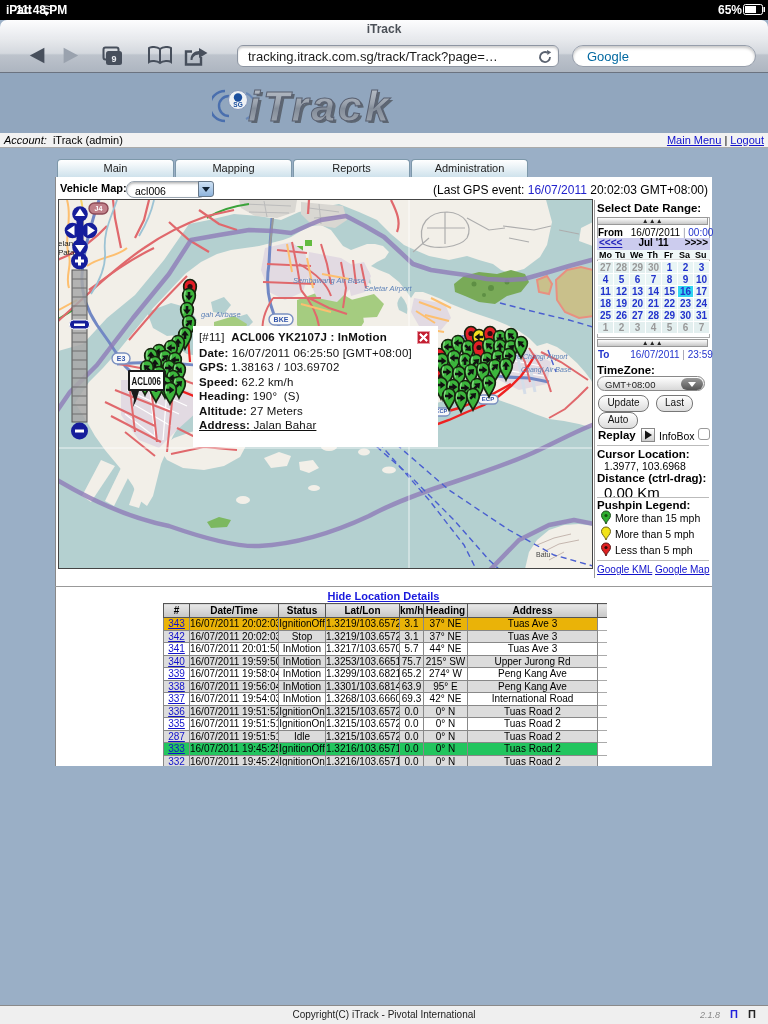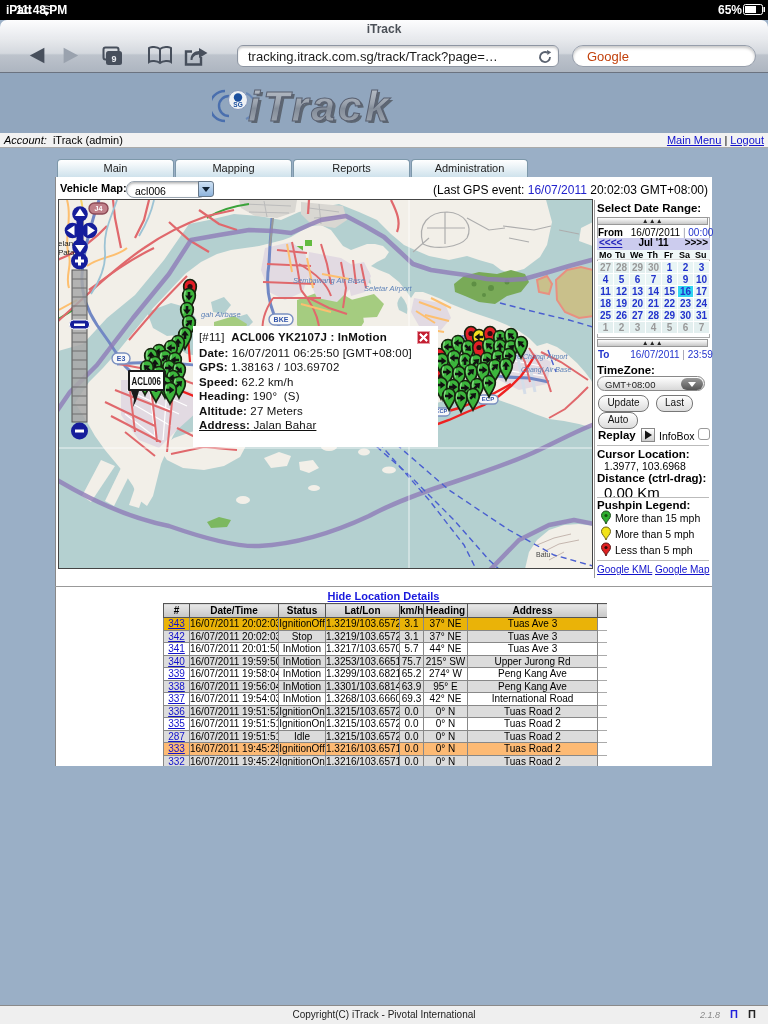--- a/index.html
+++ b/index.html
@@ -87,21 +87,21 @@
 
   <div class="abs" style="left:237px;top:7px;width:322px;height:22px;background:#fff;border:1px solid #8d95a2;border-radius:6px;box-shadow:inset 0 2px 2px rgba(0,0,0,0.18);">
     <div style="position:absolute;left:10px;top:3px;font-size:13px;color:#1c1c1c;">tracking.itrack.com.sg/track/Track?page=…</div>
     <svg style="position:absolute;right:6px;top:4px" width="14" height="14" viewBox="0 0 14 14">
         <path d="M12 7 A5 5 0 1 1 9.5 2.7" fill="none" stroke="#5a6270" stroke-width="1.8"></path>
         <path d="M9 0 L13.2 2.2 L9.4 5 Z" fill="#5a6270"></path>
       </svg>
   </div>
 
   <div class="abs" style="left:572px;top:7px;width:184px;height:22px;background:#fff;border:1px solid #969eab;border-radius:11px;box-shadow:inset 0 2px 3px rgba(0,0,0,0.22);">
-    <div style="position:absolute;left:14px;top:3px;font-size:13px;color:#c2410c;">Google</div>
+    <div style="position:absolute;left:14px;top:3px;font-size:13px;color:#0369a1;">Google</div>
   </div>
 </div>
 
 <div id="banner">
   <svg class="abs" style="left:212px;top:6px" width="240" height="52" viewBox="0 0 240 52">
     <defs>
       <linearGradient id="mg" x1="0" y1="0" x2="0" y2="1">
         <stop offset="0" stop-color="#c3c9d1"></stop>
           <stop offset="0.45" stop-color="#9aa2ad"></stop>
           <stop offset="0.55" stop-color="#848d99"></stop>
@@ -1021,21 +1021,21 @@
         <tr style="background:#dcdcdc">
           <td class="c1"><a class="lnk">287</a></td>
           <td>16/07/2011 19:51:51</td>
           <td>Idle</td>
           <td>1.3215/103.6572</td>
           <td>0.0</td>
           <td>0° N</td>
           <td>Tuas Road 2</td>
           <td class="sb"></td>
         </tr>
-        <tr style="background:#fdba74">
+        <tr style="background:#22c55e">
           <td class="c1"><a class="lnk">333</a></td>
           <td>16/07/2011 19:45:25</td>
           <td>IgnitionOff</td>
           <td>1.3216/103.6571</td>
           <td>0.0</td>
           <td>0° N</td>
           <td>Tuas Road 2</td>
           <td class="sb"></td>
         </tr>
         <tr style="background:#dcdcdc">

